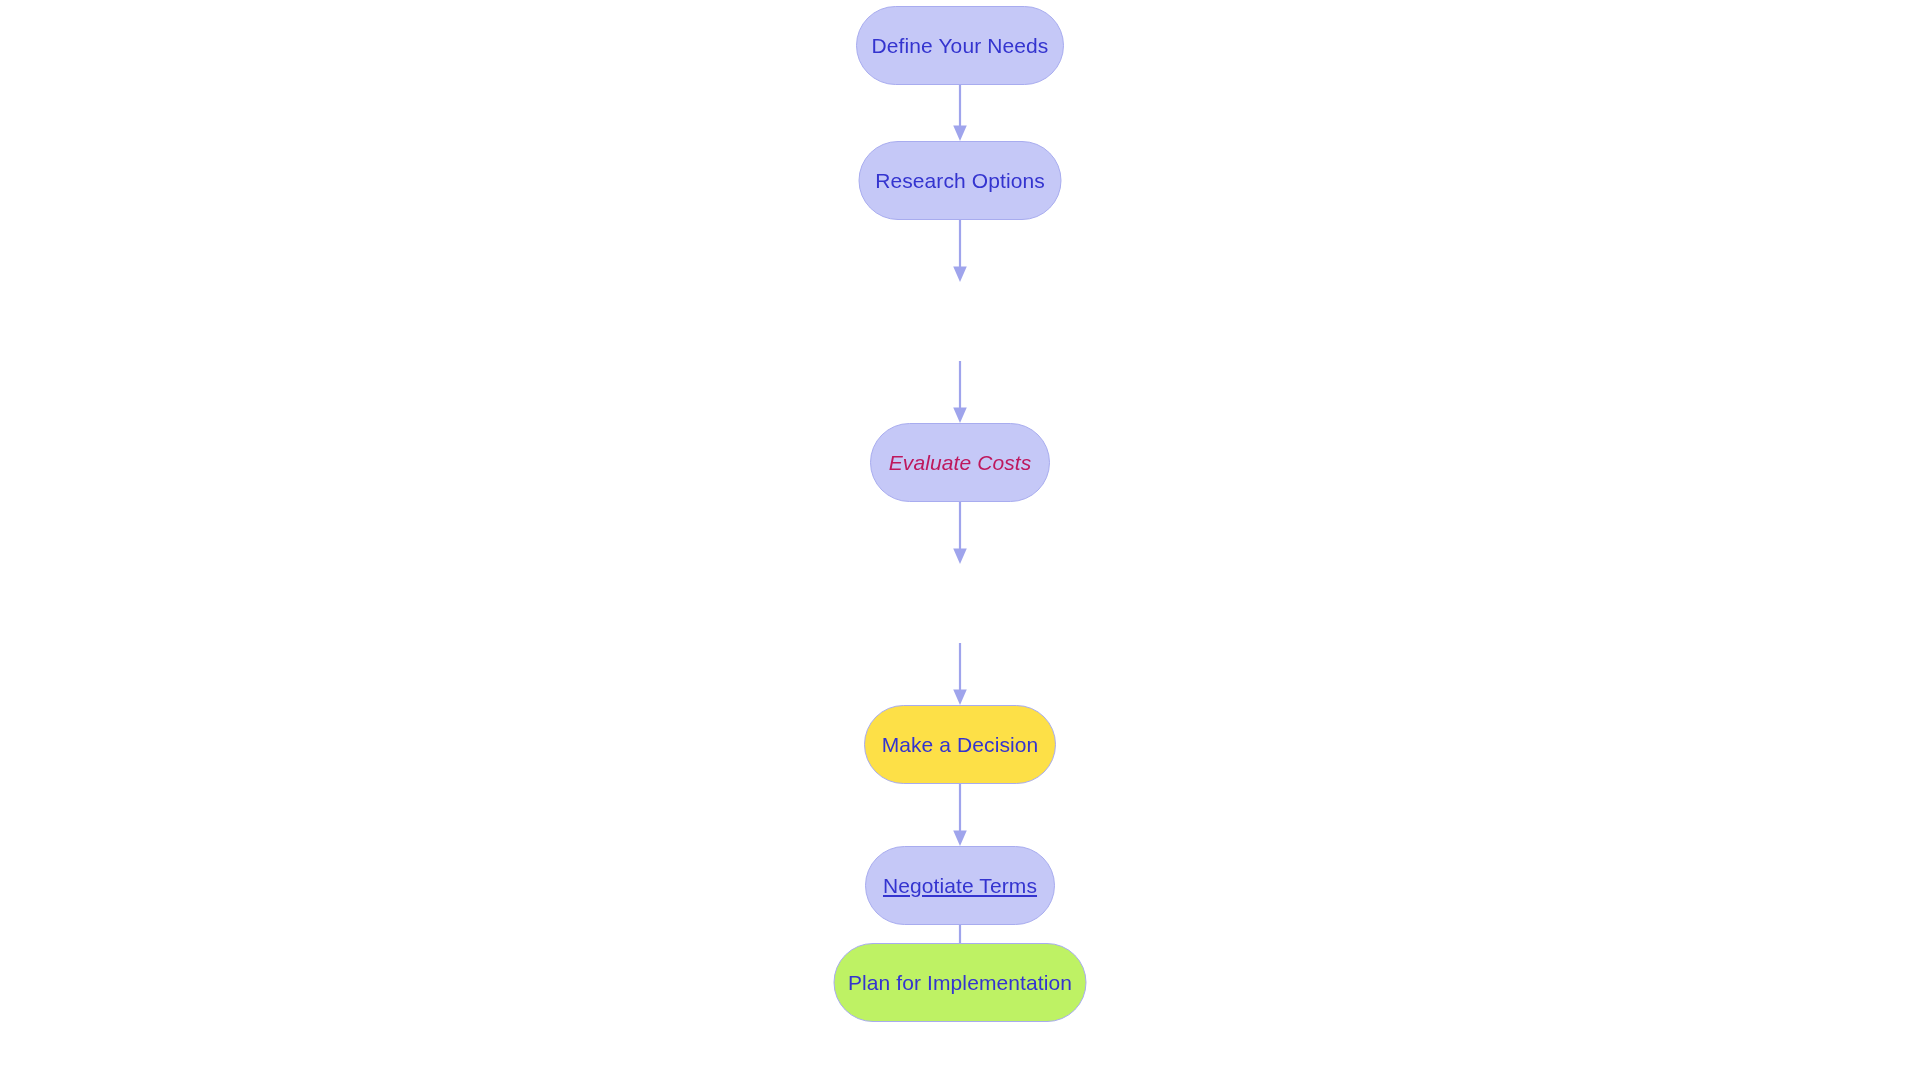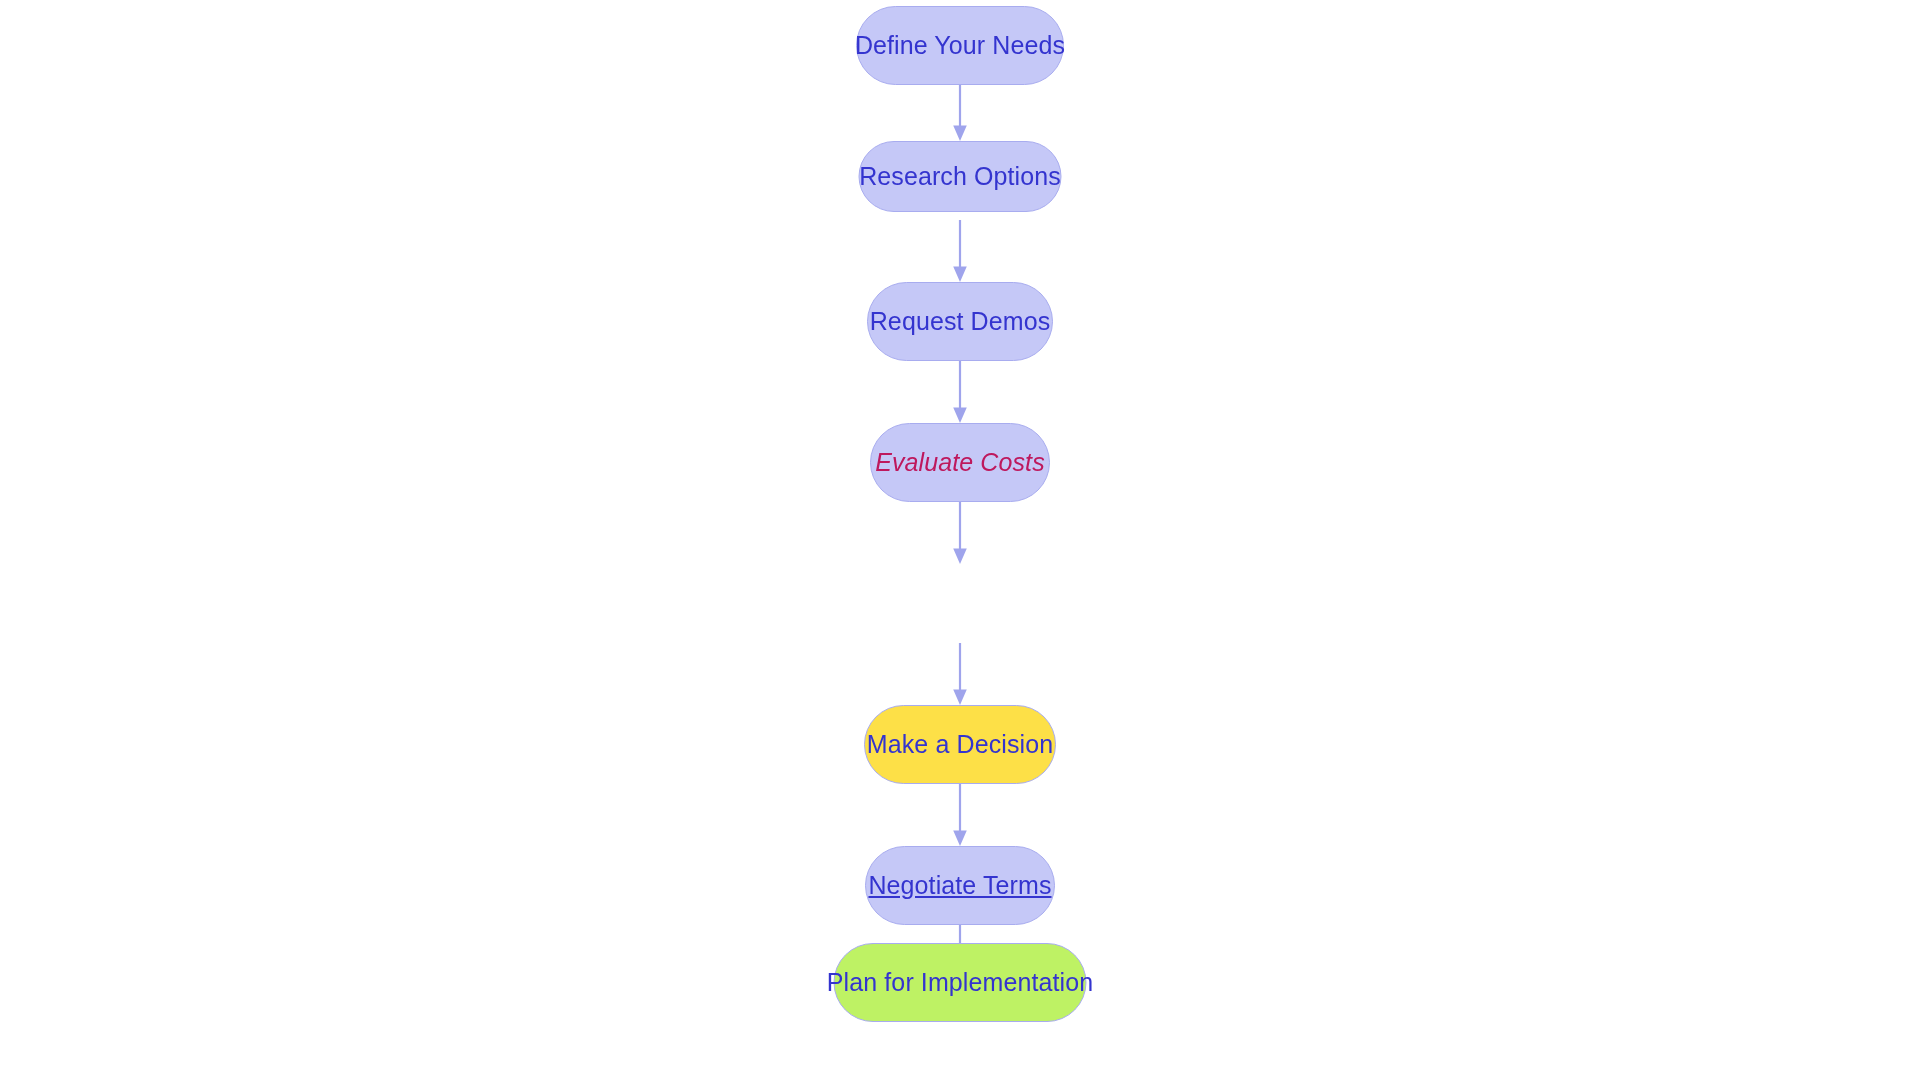--- a/index.html
+++ b/index.html
@@ -31,21 +31,21 @@
     justify-content: center;
     height: 79px;
     border-radius: 40px;
     background: #c5c8f7;
     border: 1.4px solid #a8acef;
     transform: translateX(-50%);
   }
   .flow-node-label {
     color: #3434cf;
     font-family: "Liberation Sans", sans-serif;
-    font-size: 25px;
+    font-size: 21px;
     font-weight: 400;
     line-height: 1;
     white-space: nowrap;
     letter-spacing: 0.1px;
     user-select: none;
   }
 
   
   .flow-connector {
     position: absolute;
@@ -100,25 +100,22 @@
     </div>
     <div class="flow-connector" style="left: 960px; top: 925px; height: 62px;">
       <svg width="24" height="62" viewBox="0 0 24 62">
         <line x1="12" y1="0" x2="12" y2="47" stroke="#9fa4ec" stroke-width="2.2"></line>
         <path d="M 5.2 46.5 L 18.8 46.5 L 12 62 Z" fill="#9fa4ec"></path>
       </svg>
     </div>
     <div class="flow-node" style="left: 960px; top: 6px; width: 208px; height: 79px; border-radius: 40px; background: rgb(197, 200, 247); border-color: rgb(168, 172, 239);">
       <span class="flow-node-label" style="color: rgb(52, 52, 207);">Define Your Needs</span>
     </div>
-    <div class="flow-node" style="left: 960px; top: 141px; width: 203px; height: 71px; border-radius: 40px; background: rgb(197, 200, 247); border-color: rgb(168, 172, 239);">
+    <div class="flow-node" style="left: 960px; top: 141px; width: 203px; height: 79px; border-radius: 40px; background: rgb(197, 200, 247); border-color: rgb(168, 172, 239);">
       <span class="flow-node-label" style="color: rgb(52, 52, 207);">Research Options</span>
-    </div>
-    <div class="flow-node" style="left: 960px; top: 282px; width: 186px; height: 79px; border-radius: 40px; background: rgb(197, 200, 247); border-color: rgb(168, 172, 239);">
-      <span class="flow-node-label" style="color: rgb(52, 52, 207);">Request Demos</span>
     </div>
     <div class="flow-node" style="left: 960px; top: 423px; width: 180px; height: 79px; border-radius: 40px; background: rgb(197, 200, 247); border-color: rgb(168, 172, 239);">
       <span class="flow-node-label" style="color: #be185d; font-style: italic;">Evaluate Costs</span>
     </div>
     <div class="flow-node" style="left: 960px; top: 705px; width: 192px; height: 79px; border-radius: 40px; background: #fde047; border-color: rgb(168, 172, 239);">
       <span class="flow-node-label" style="color: rgb(52, 52, 207);">Make a Decision</span>
     </div>
     <div class="flow-node" style="left: 960px; top: 846px; width: 190px; height: 79px; border-radius: 40px; background: rgb(197, 200, 247); border-color: rgb(168, 172, 239);">
       <span class="flow-node-label" style="color: rgb(52, 52, 207); text-decoration: underline;">Negotiate Terms</span>
     </div>

